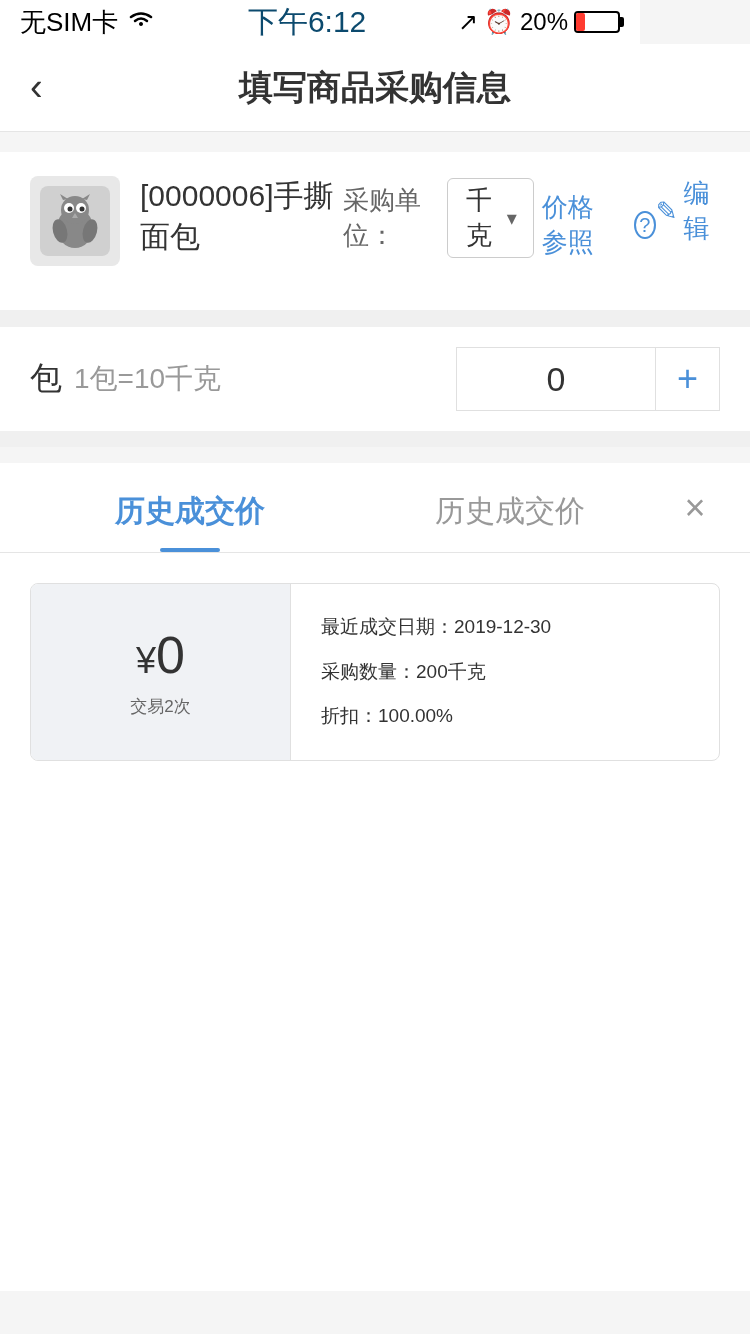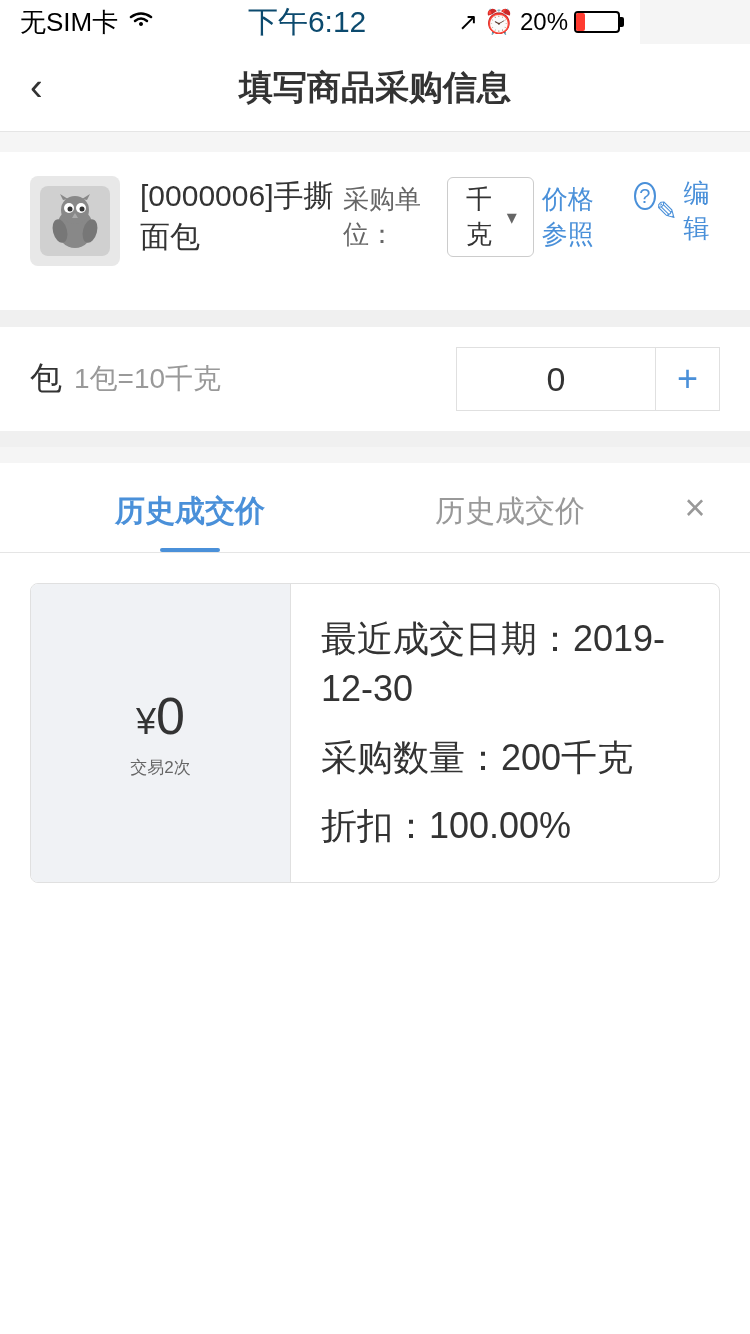--- a/index.html
+++ b/index.html
@@ -164,24 +164,24 @@
       font-size: 26px;
       display: flex;
       align-items: center;
       gap: 6px;
       cursor: pointer;
     }
     .price-ref {
       color: #4a90d9;
       font-size: 26px;
       display: flex;
-      align-items: flex-start;
+      align-items: center;
       gap: 16px;
       cursor: pointer;
-      margin-top: 6px;
+      margin-top: 14px;
     }
     .price-ref .help-circle {
       width: 28px;
       height: 28px;
       border: 2px solid #4a90d9;
       border-radius: 50%;
       display: inline-flex;
       align-items: center;
       justify-content: center;
       font-size: 20px;
@@ -329,21 +329,21 @@
     }
     .history-right {
       flex: 1;
       padding: 30px 30px;
       display: flex;
       flex-direction: column;
       justify-content: center;
       gap: 18px;
     }
     .history-detail-row {
-      font-size: 36px;
+      font-size: 19px;
       color: #333;
       line-height: 1.4;
     }
 
     
     .bottom-area {
       min-height: 500px;
       background: #fff;
     }
   </style>

